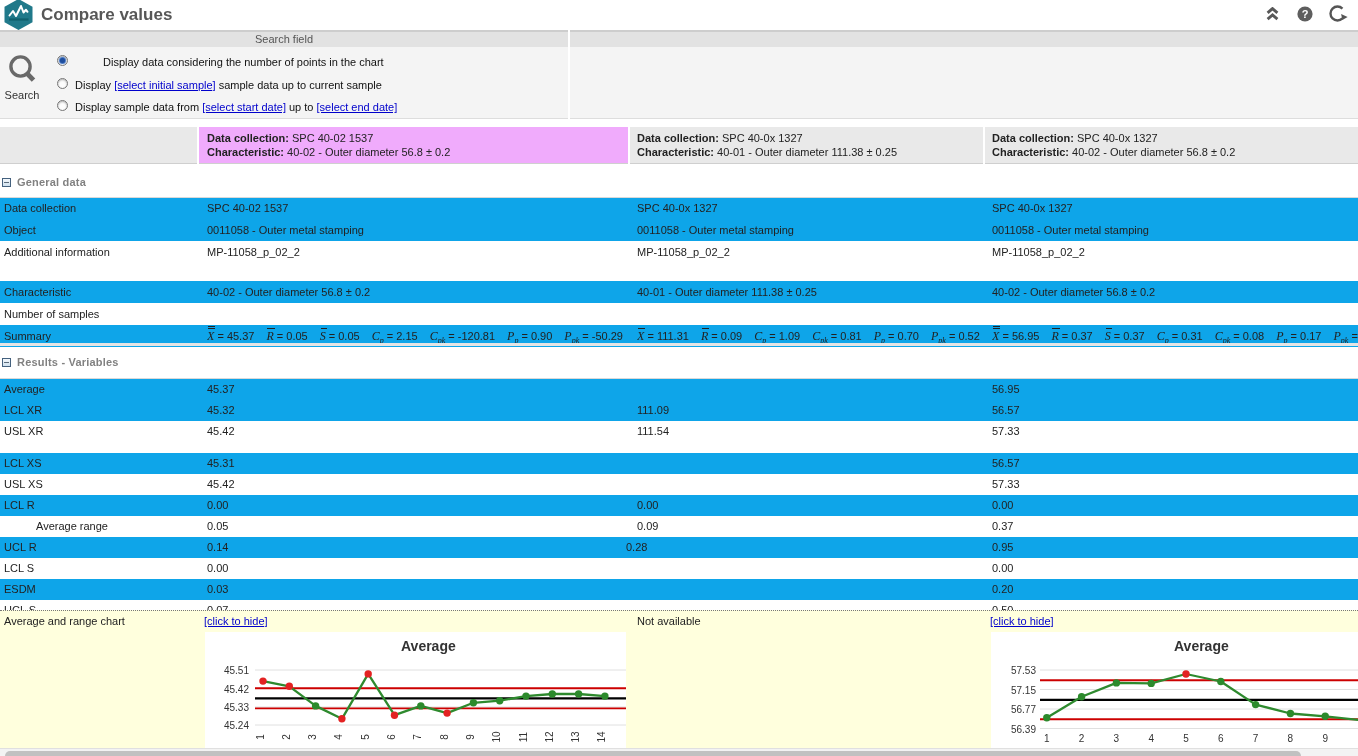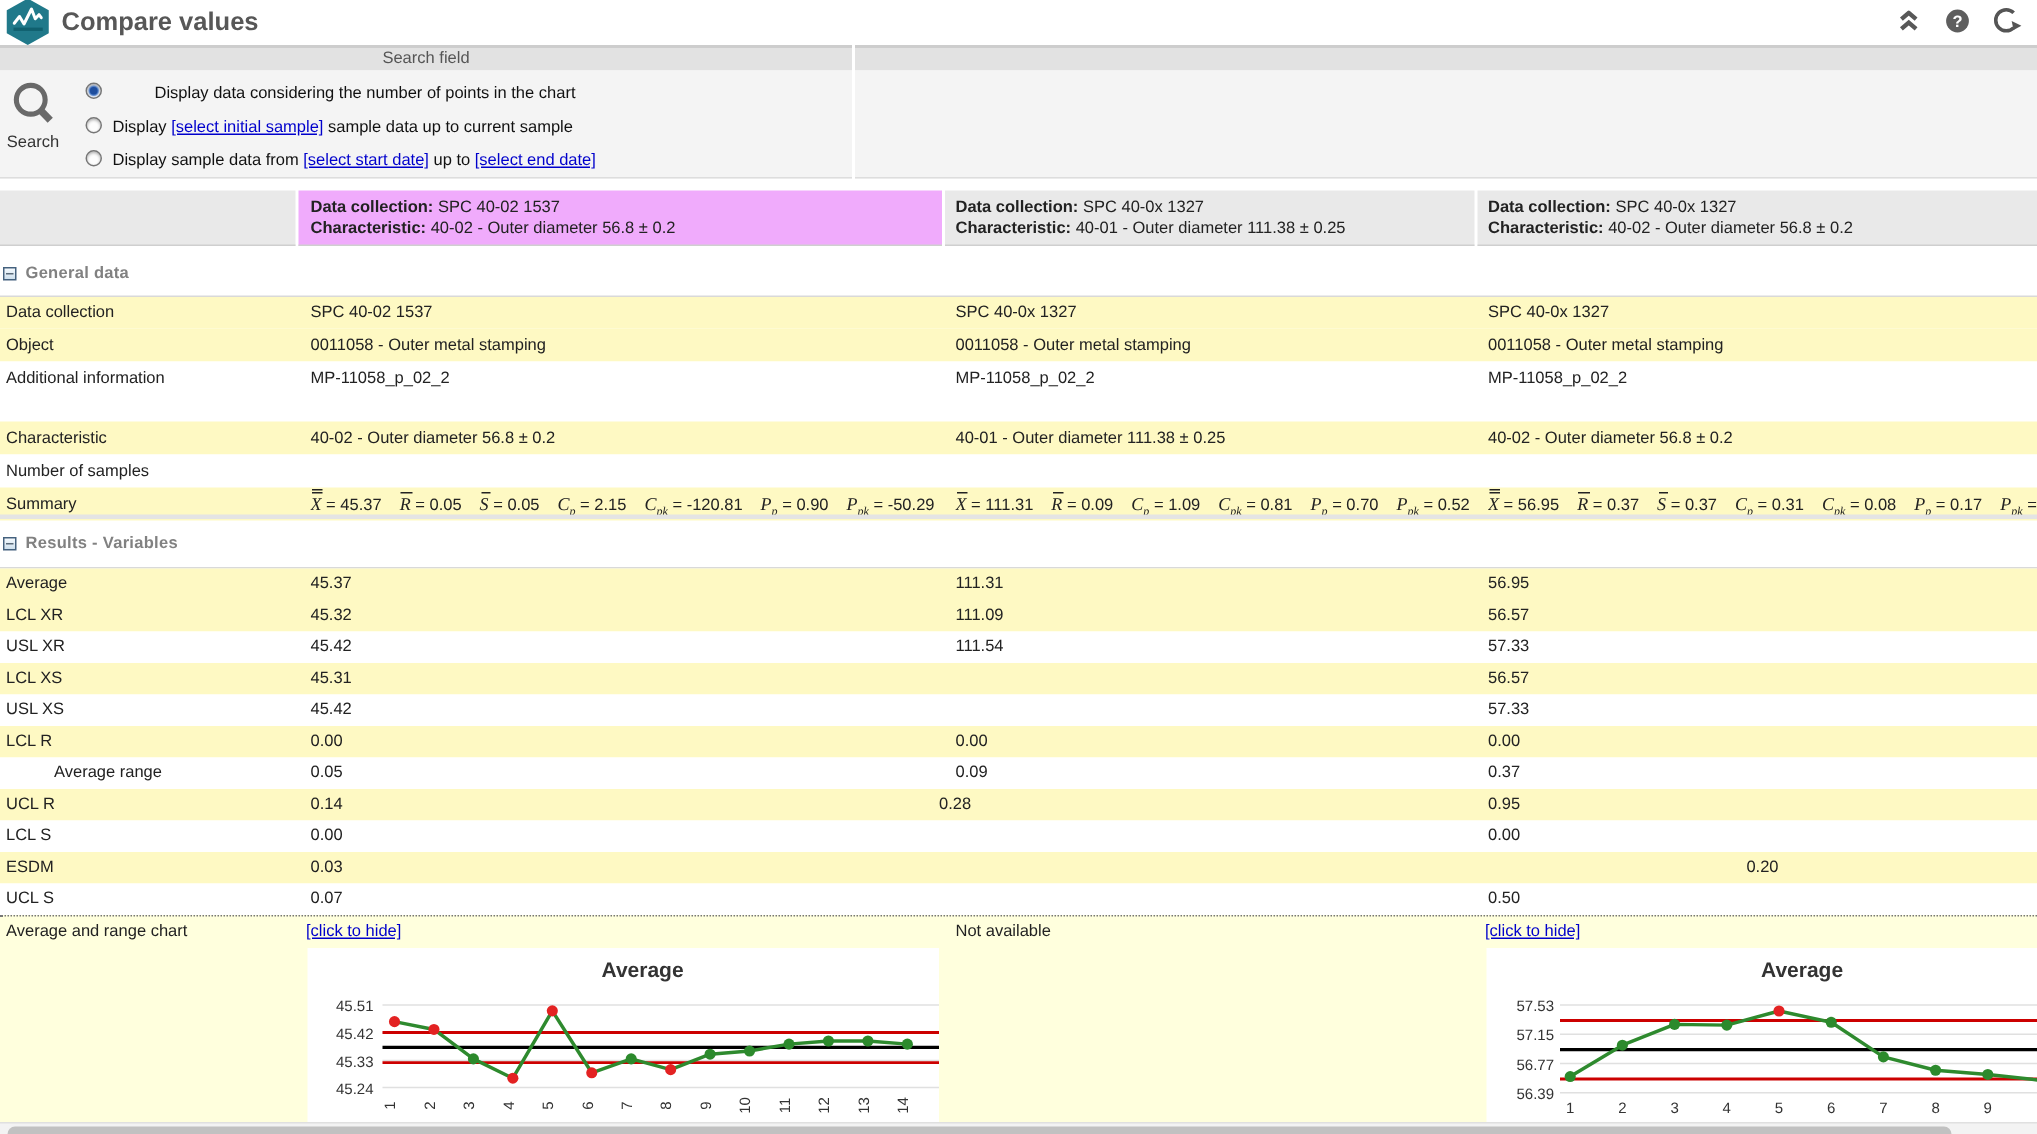--- a/index.html
+++ b/index.html
@@ -3,21 +3,21 @@
 <meta charset="utf-8">
 <style>
 * { margin:0; padding:0; box-sizing:border-box; }
 html,body { width:1358px; height:756px; overflow:hidden; background:#fff;
   font-family:"Liberation Sans", sans-serif; }
 #page { position:relative; width:1358px; height:756px; overflow:hidden; }
 .abs { position:absolute; }
 .t12 { font-size:11px; color:#222; white-space:nowrap; }
 .lbl { font-size:11px; color:#222; white-space:nowrap; line-height:inherit; }
 a.lnk { color:#0000cc; text-decoration:underline; }
-.rowg { background:#fef9c3; }
+.rowg { background:#0ea5e9; }
 .roww { background:#ffffff; }
 .sect { font-size:11px; font-weight:bold; color:#818181; letter-spacing:0.2px; }
 .mth { font-family:"Liberation Serif", serif; font-style:italic; font-size:12px; color:#222; }
 .mth sub { font-size:8px; font-style:italic; }
 .sgrp { margin-right:12px; white-space:nowrap; }
 .sym { position:relative; display:inline-block; font-style:italic; }
 .sym.b1::before { content:""; position:absolute; left:1px; right:-1px; top:3px; height:1px; background:#222; }
 .sym.b2::after  { content:""; position:absolute; left:1px; right:-1px; top:1px; height:1px; background:#222; }
 </style>
 </head>
@@ -115,30 +115,29 @@
 
 <div class="abs" style="left:0;top:343px;width:1358px;height:3px;background:#e4e4e4;"></div>
 <div class="abs" style="left:2px;top:358px;width:9px;height:9px;border:1px solid #44617e;background:linear-gradient(#f4f9fd,#cfe0ee);"></div>
 <div class="abs" style="left:4px;top:362px;width:5px;height:1px;background:#5a6b7a;"></div>
 <div class="abs sect" style="left:17px;top:356px;">Results - Variables</div>
 
 <div id="rv" class="abs" style="left:0;top:378px;width:1358px;border-top:1px solid #d9d9d9;">
       <div style="position:relative;height:21px;line-height:21px;" class="rowg">
         <div class="lbl" style="position:absolute;left:4px;top:0;">Average</div>
         <div class="lbl" style="position:absolute;left:207px;top:0;width:421px;overflow:hidden;">45.37</div>
-        <div class="lbl" style="position:absolute;left:637px;top:0;width:346px;overflow:hidden;">111.31</div>
         <div class="lbl" style="position:absolute;left:992px;top:0;width:366px;overflow:hidden;">56.95</div>
       </div>
       <div style="position:relative;height:21px;line-height:21px;" class="rowg">
         <div class="lbl" style="position:absolute;left:4px;top:0;">LCL XR</div>
         <div class="lbl" style="position:absolute;left:207px;top:0;width:421px;overflow:hidden;">45.32</div>
         <div class="lbl" style="position:absolute;left:637px;top:0;width:346px;overflow:hidden;">111.09</div>
         <div class="lbl" style="position:absolute;left:992px;top:0;width:366px;overflow:hidden;">56.57</div>
       </div>
-      <div style="position:relative;height:21px;line-height:21px;padding-left:33px;" class="roww">
+      <div style="position:relative;height:32px;line-height:21px;padding-left:33px;" class="roww">
         <div class="lbl" style="position:absolute;left:4px;top:0;">USL XR</div>
         <div class="lbl" style="position:absolute;left:207px;top:0;width:421px;overflow:hidden;">45.42</div>
         <div class="lbl" style="position:absolute;left:637px;top:0;width:346px;overflow:hidden;">111.54</div>
         <div class="lbl" style="position:absolute;left:992px;top:0;width:366px;overflow:hidden;">57.33</div>
       </div>
       <div style="position:relative;height:21px;line-height:21px;" class="rowg">
         <div class="lbl" style="position:absolute;left:4px;top:0;">LCL XS</div>
         <div class="lbl" style="position:absolute;left:207px;top:0;width:421px;overflow:hidden;">45.31</div>
         <div class="lbl" style="position:absolute;left:637px;top:0;width:346px;overflow:hidden;"></div>
         <div class="lbl" style="position:absolute;left:992px;top:0;width:366px;overflow:hidden;">56.57</div>
@@ -170,21 +169,21 @@
       <div style="position:relative;height:21px;line-height:21px;" class="roww">
         <div class="lbl" style="position:absolute;left:4px;top:0;">LCL S</div>
         <div class="lbl" style="position:absolute;left:207px;top:0;width:421px;overflow:hidden;">0.00</div>
         <div class="lbl" style="position:absolute;left:637px;top:0;width:346px;overflow:hidden;"></div>
         <div class="lbl" style="position:absolute;left:992px;top:0;width:366px;overflow:hidden;">0.00</div>
       </div>
       <div style="position:relative;height:21px;line-height:21px;" class="rowg">
         <div class="lbl" style="position:absolute;left:4px;top:0;">ESDM</div>
         <div class="lbl" style="position:absolute;left:207px;top:0;width:421px;overflow:hidden;">0.03</div>
         <div class="lbl" style="position:absolute;left:637px;top:0;width:346px;overflow:hidden;"></div>
-        <div class="lbl" style="position:absolute;left:992px;top:0;width:366px;overflow:hidden;text-align:center;">0.20</div>
+        <div class="lbl" style="position:absolute;left:992px;top:0;width:366px;overflow:hidden;">0.20</div>
       </div>
       <div style="position:relative;height:21px;line-height:21px;" class="roww">
         <div class="lbl" style="position:absolute;left:4px;top:0;">UCL S</div>
         <div class="lbl" style="position:absolute;left:207px;top:0;width:421px;overflow:hidden;">0.07</div>
         <div class="lbl" style="position:absolute;left:637px;top:0;width:346px;overflow:hidden;"></div>
         <div class="lbl" style="position:absolute;left:992px;top:0;width:366px;overflow:hidden;">0.50</div>
       </div>
     </div>
 
 <div class="abs" style="left:0;top:610px;width:1358px;height:138px;background:#ffffdd;border-top:1px dotted #777;"></div>

